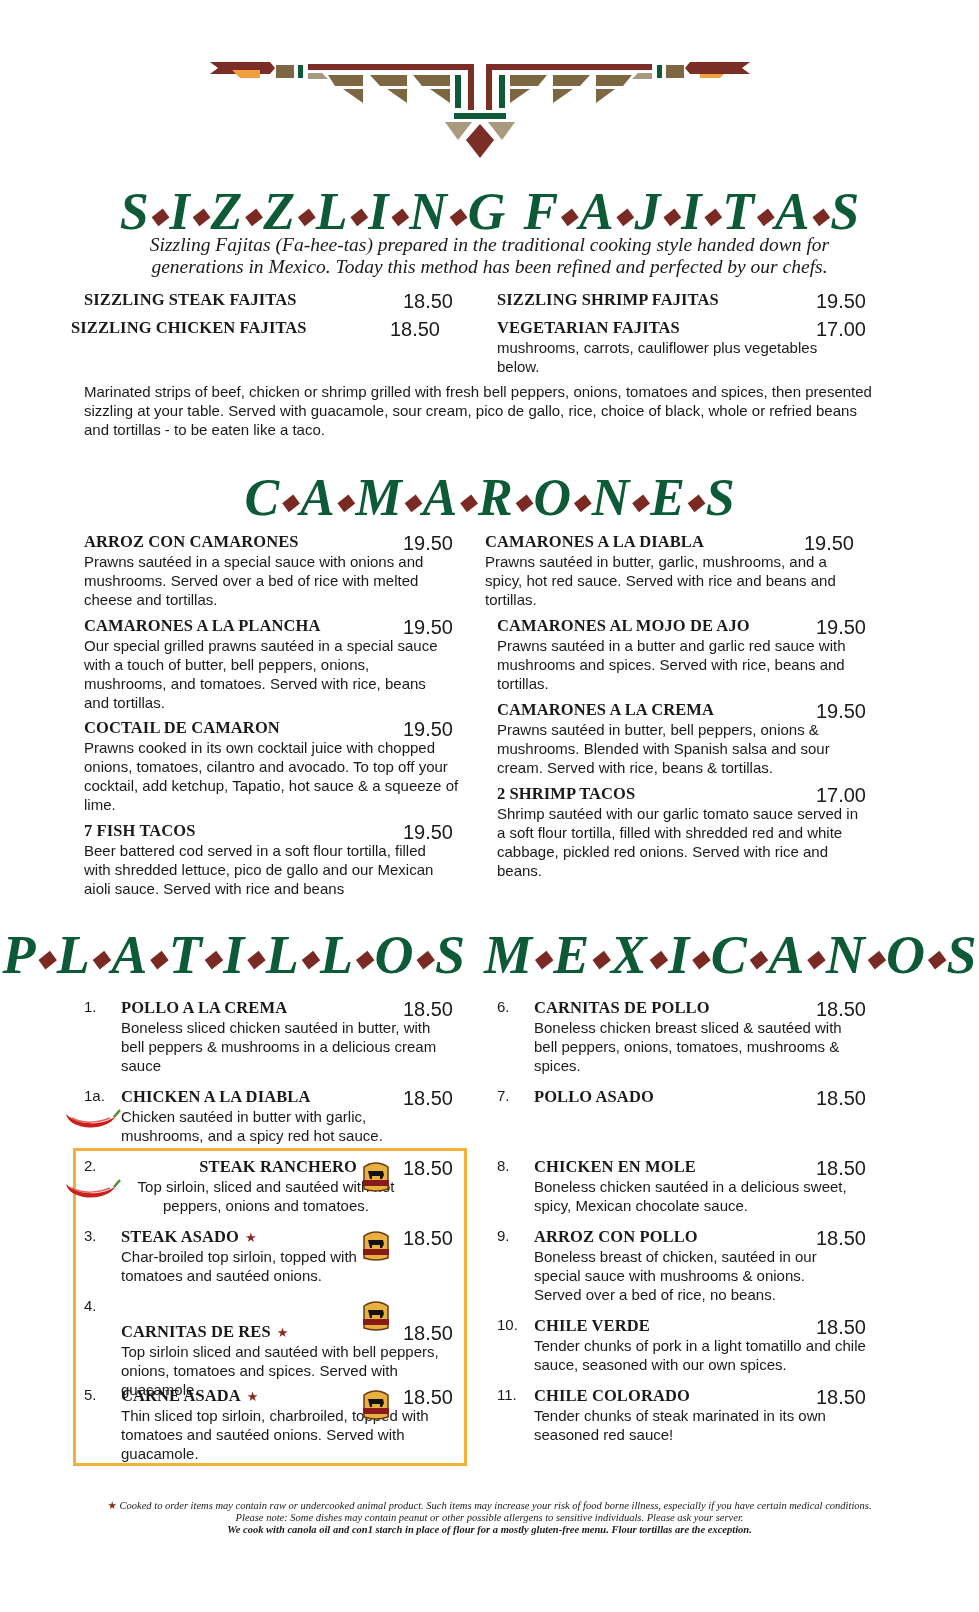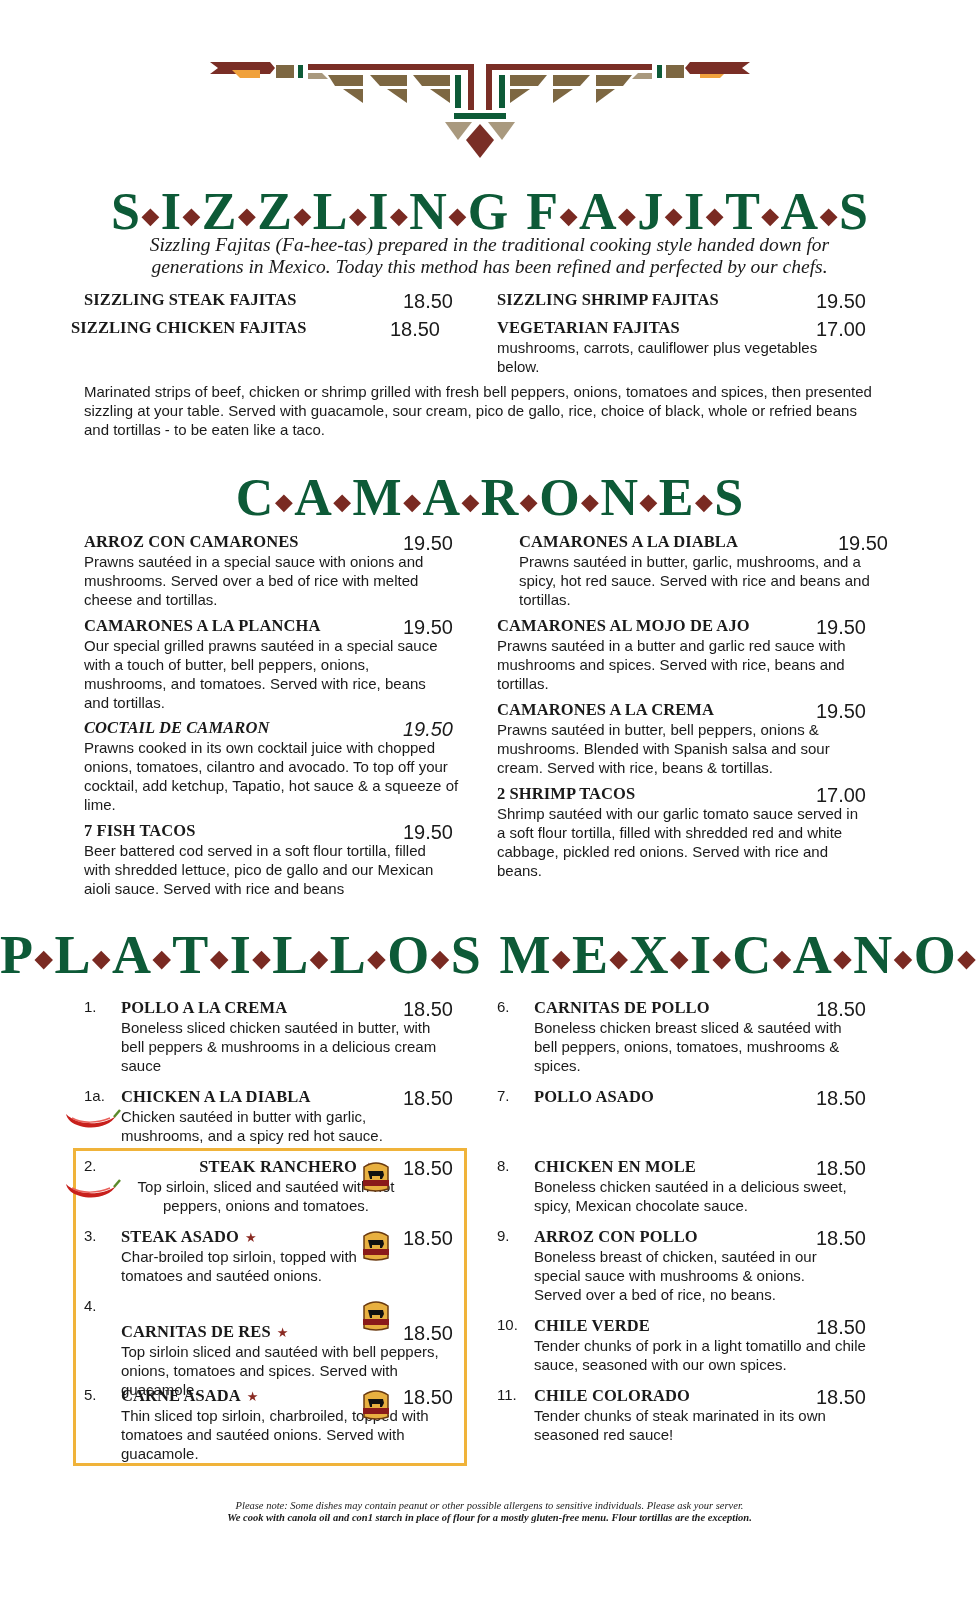--- a/index.html
+++ b/index.html
@@ -1,18 +1,18 @@
 <!DOCTYPE html>
 <html><head>
 <meta charset="utf-8">
 <style>
   html,body{margin:0;padding:0;background:#fff;}
   body{width:979px;height:1612px;position:relative;overflow:hidden;color:#1a1a1a;}
   #ornament{position:absolute;left:210px;top:58px;width:540px;height:100px;}
-  .sec-title{position:absolute;left:0;width:979px;text-align:center;color:#0d5a37;font-family:"Liberation Serif",serif;font-weight:bold;letter-spacing:0;white-space:nowrap;}
+  .sec-title{position:absolute;left:0;width:979px;text-align:center;color:#0d5a37;font-family:"Liberation Serif",serif;font-weight:bold;letter-spacing:0;white-space:nowrap;font-style:italic;}
   .sec-title .dot{color:#7a2a22;font-size:0.42em;vertical-align:middle;margin:0 2px;position:relative;top:-0.05em;}
   .sec-title .gap{display:inline-block;}
   .subtitle{position:absolute;left:0;width:979px;text-align:center;font-family:"Liberation Serif",serif;font-style:italic;font-size:19.5px;line-height:22px;color:#1a1a1a;}
   .item{position:absolute;}
   .item .name{font-family:"Liberation Serif",serif;font-weight:bold;font-size:16.5px;letter-spacing:0.1px;}
   .item .price{position:absolute;right:0;top:0;font-family:"Liberation Sans",sans-serif;font-size:20px;}
   .item .desc{font-family:"Liberation Sans",sans-serif;font-size:15px;line-height:19px;margin-top:0px;}
   .item .head{position:relative;height:20px;}
   .num{position:absolute;left:0;top:0;font-family:"Liberation Sans",sans-serif;font-size:15px;}
   .star{color:#8a2a22;font-size:13px;margin-left:6px;}
@@ -85,28 +85,28 @@
 
 <div class="item" style="left:84px;top:532px;width:369px;">
   <div class="head"><span class="name">ARROZ CON CAMARONES</span><span class="price">19.50</span></div>
   <div class="desc">Prawns sautéed in a special sauce with onions and mushrooms. Served over a bed of rice with melted cheese and tortillas.</div>
 </div>
 <div class="item" style="left:84px;top:616px;width:369px;">
   <div class="head"><span class="name">CAMARONES A LA PLANCHA</span><span class="price">19.50</span></div>
   <div class="desc">Our special grilled prawns sautéed in a special sauce with a touch of butter, bell peppers, onions, mushrooms, and tomatoes. Served with rice, beans and tortillas.</div>
 </div>
 <div class="item" style="left:84px;top:718px;width:375px;">
-  <div class="head" style="width:369px;font-style:italic;"><span class="name">COCTAIL DE CAMARON</span><span class="price">19.50</span></div>
+  <div class="head" style="width:369px;"><span class="name">COCTAIL DE CAMARON</span><span class="price">19.50</span></div>
   <div class="desc">Prawns cooked in its own cocktail juice with chopped onions, tomatoes, cilantro and avocado. To top off your cocktail, add ketchup, Tapatio, hot sauce &amp; a squeeze of lime.</div>
 </div>
 <div class="item" style="left:84px;top:821px;width:369px;">
   <div class="head"><span class="name">7 FISH TACOS</span><span class="price">19.50</span></div>
   <div class="desc">Beer battered cod served in a soft flour tortilla, filled with shredded lettuce, pico de gallo and our Mexican aioli sauce. Served with rice and beans</div>
 </div>
-<div class="item" style="left:519px;top:532px;width:369px;">
+<div class="item" style="left:485px;top:532px;width:369px;">
   <div class="head"><span class="name">CAMARONES A LA DIABLA</span><span class="price">19.50</span></div>
   <div class="desc">Prawns sautéed in butter, garlic, mushrooms, and a spicy, hot red sauce. Served with rice and beans and tortillas.</div>
 </div>
 <div class="item" style="left:497px;top:616px;width:369px;">
   <div class="head"><span class="name">CAMARONES AL MOJO DE AJO</span><span class="price">19.50</span></div>
   <div class="desc">Prawns sautéed in a butter and garlic red sauce with mushrooms and spices. Served with rice, beans and tortillas.</div>
 </div>
 <div class="item" style="left:497px;top:700px;width:369px;">
   <div class="head"><span class="name">CAMARONES A LA CREMA</span><span class="price">19.50</span></div>
   <div class="desc">Prawns sautéed in butter, bell peppers, onions &amp; mushrooms. Blended with Spanish salsa and sour cream. Served with rice, beans &amp; tortillas.</div>
@@ -231,15 +231,16 @@
   <path d="M7,12 L22,12 L23,16 L21,20 L19,20 L19,17 L11,17 L11,20 L9,20 L8,16 Z" fill="#111"></path>
   <rect x="2" y="21" width="26" height="6" fill="#8a1a1a"></rect>
 </svg>
 <svg class="badge" style="left:361px;top:1387px;" viewBox="0 0 30 34">
   <path d="M3,8 Q15,0 27,8 L27,30 Q15,34 3,30 Z" fill="#e8b040" stroke="#6a3a10" stroke-width="1.5"></path>
   <path d="M7,12 L22,12 L23,16 L21,20 L19,20 L19,17 L11,17 L11,20 L9,20 L8,16 Z" fill="#111"></path>
   <rect x="2" y="21" width="26" height="6" fill="#8a1a1a"></rect>
 </svg>
 
 <div class="footer" style="top:1500px;">
+  <div><span style="color:#8a2a22;font-style:normal;">★</span> <span>Cooked to order items may contain raw or undercooked animal product. Such items may increase your risk of food borne illness, especially if you have certain medical conditions.</span></div>
   <div>Please note: Some dishes may contain peanut or other possible allergens to sensitive individuals. Please ask your server.</div>
   <div style="font-weight:bold;">We cook with canola oil and con1 starch in place of flour for a mostly gluten-free menu. Flour tortillas are the exception.</div>
 </div>
 
 </body></html>

